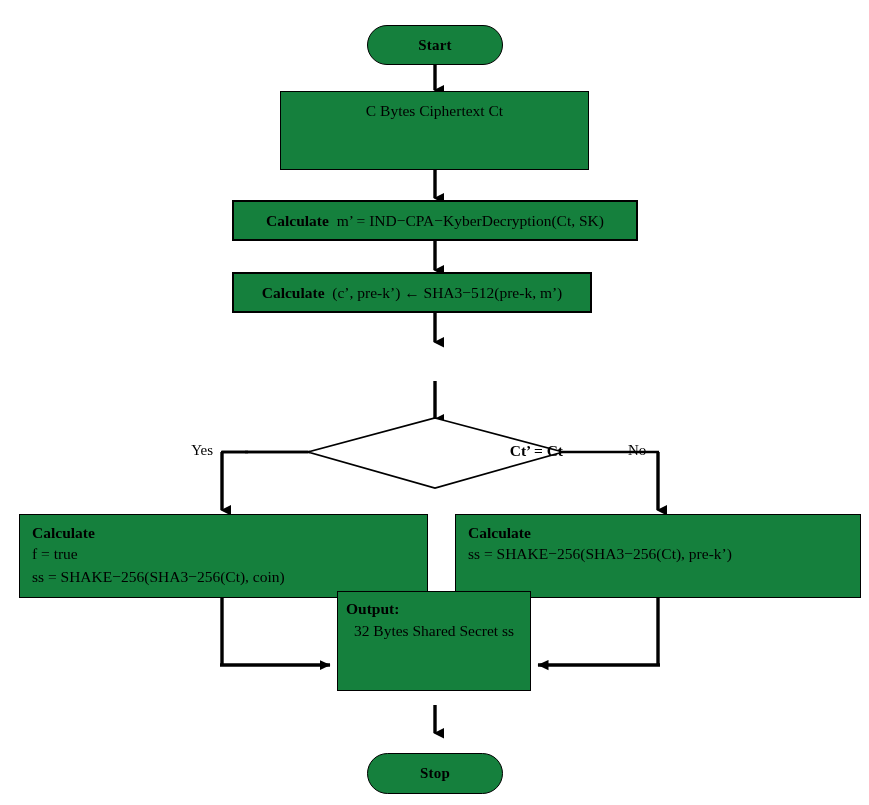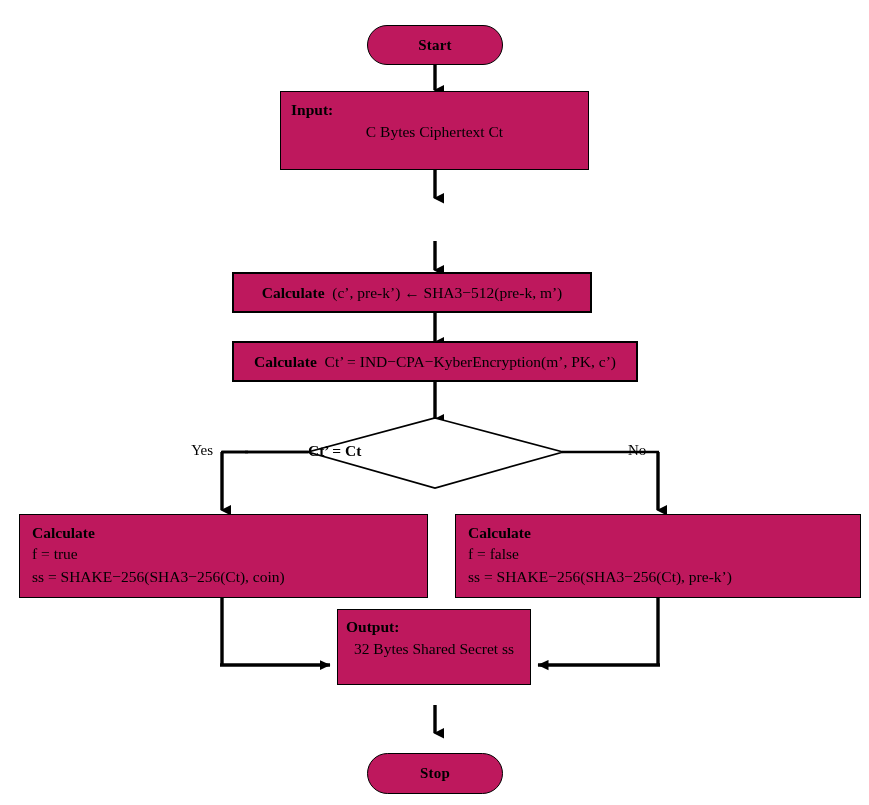--- a/index.html
+++ b/index.html
@@ -1,35 +1,35 @@
 <!DOCTYPE html>
 <html><head>
 <meta charset="utf-8">
 <style>
   html,body{margin:0;padding:0;background:#ffffff;}
   body{width:869px;height:805px;overflow:hidden;
        font-family:"Liberation Serif","DejaVu Serif",serif;color:#000;}
   #stage{position:relative;width:869px;height:805px;background:#fff;}
   svg.layer{position:absolute;left:0;top:0;width:869px;height:805px;}
-  .node{position:absolute;box-sizing:border-box;background:#be185d;
+  .node{position:absolute;box-sizing:border-box;background:#15803d;
         border:1.6px solid #000;}
   .node.term{border-radius:22px;border-width:1.8px;
         display:flex;align-items:center;justify-content:center;}
   .node.proc{border-width:2px;display:flex;align-items:center;justify-content:center;}
   .node.io{border-width:1.5px;}
   .lbl-term{font-weight:bold;font-size:15px;letter-spacing:.2px;}
   .proc-line{font-size:15.5px;white-space:nowrap;}
   .proc-line b{font-weight:bold;}
   .io-inner{padding:8px 10px 6px 10px;}
   .io-head{font-weight:bold;font-size:15.5px;line-height:1.35;}
   .io-body{font-size:15.5px;line-height:1.45;text-align:center;}
   .calc-head{font-weight:bold;font-size:15.5px;}
   .calc-body{font-size:15.5px;line-height:1.5;}
   .diamond-label{position:absolute;font-weight:bold;font-size:15.5px;
-        width:100%;text-align:left;}
+        width:100%;text-align:right;}
   .edge-label{position:absolute;font-size:15px;}
 </style>
 </head>
 <body>
 
 <div id="stage">
 
   <svg class="layer" viewBox="0 0 869 805" xmlns="http://www.w3.org/2000/svg">
     <defs>
       <marker id="arrowDown" markerWidth="12" markerHeight="12" refX="5.5" refY="9" orient="auto" markerUnits="userSpaceOnUse">
@@ -71,62 +71,60 @@
 
     <line x1="435" y1="705" x2="435" y2="733" stroke="#000" stroke-width="3.4" marker-end="url(#arrowDown)"></line>
   </svg>
 
   <div class="node term" style="left:367px;top:25px;width:136px;height:40px;">
     <span class="lbl-term">Start</span>
   </div>
 
   <div class="node io" style="left:280px;top:91px;width:309px;height:79px;">
     <div class="io-inner">
-      <div class="io-head">Input:</div>
       <div class="io-body">C Bytes Ciphertext Ct</div>
     </div>
   </div>
 
+  <div class="node proc" style="left:232px;top:200px;width:406px;height:41px;">
+    <div class="proc-line">
+      <b>Calculate</b>&nbsp;&nbsp;<span>m’ = IND−CPA−KyberDecryption(Ct, SK)</span>
+    </div>
+  </div>
 
   <div class="node proc" style="left:232px;top:272px;width:360px;height:41px;">
     <div class="proc-line">
       <b>Calculate</b>&nbsp;&nbsp;<span>(c’, pre-k’) ← SHA3−512(pre-k, m’)</span>
     </div>
   </div>
 
-  <div class="node proc" style="left:232px;top:341px;width:406px;height:41px;">
-    <div class="proc-line">
-      <b>Calculate</b>&nbsp;&nbsp;<span>Ct’ = IND−CPA−KyberEncryption(m’, PK, c’)</span>
-    </div>
-  </div>
 
   <div style="position:absolute;left:308px;top:418px;width:255px;height:70px;">
     <div class="diamond-label" style="top:24px;">Ct’ = Ct</div>
   </div>
 
   <span class="edge-label" style="left:213px;top:442px;transform:translateX(-100%);font-family:Liberation Serif, serif;">Yes</span>
   <span class="edge-label" style="left:628px;top:442px;">No</span>
 
   <div class="node io" style="left:19px;top:514px;width:409px;height:84px;">
     <div class="io-inner" style="padding:9px 12px;">
       <div class="calc-head">Calculate</div>
       <div class="calc-body">f = true</div>
       <div class="calc-body">ss =  SHAKE−256(SHA3−256(Ct), coin)</div>
     </div>
   </div>
 
   <div class="node io" style="left:455px;top:514px;width:406px;height:84px;">
     <div class="io-inner" style="padding:9px 12px;">
       <div class="calc-head">Calculate</div>
-      <div class="calc-body">f = false</div>
       <div class="calc-body">ss =  SHAKE−256(SHA3−256(Ct), pre-k’)</div>
     </div>
   </div>
 
-  <div class="node io" style="left:337px;top:609px;width:194px;height:76px;">
+  <div class="node io" style="left:337px;top:591px;width:194px;height:100px;">
     <div class="io-inner" style="padding:7px 8px;">
       <div class="io-head">Output:</div>
       <div class="io-body">32 Bytes Shared Secret ss</div>
     </div>
   </div>
 
   <div class="node term" style="left:367px;top:753px;width:136px;height:41px;">
     <span class="lbl-term">Stop</span>
   </div>
 

